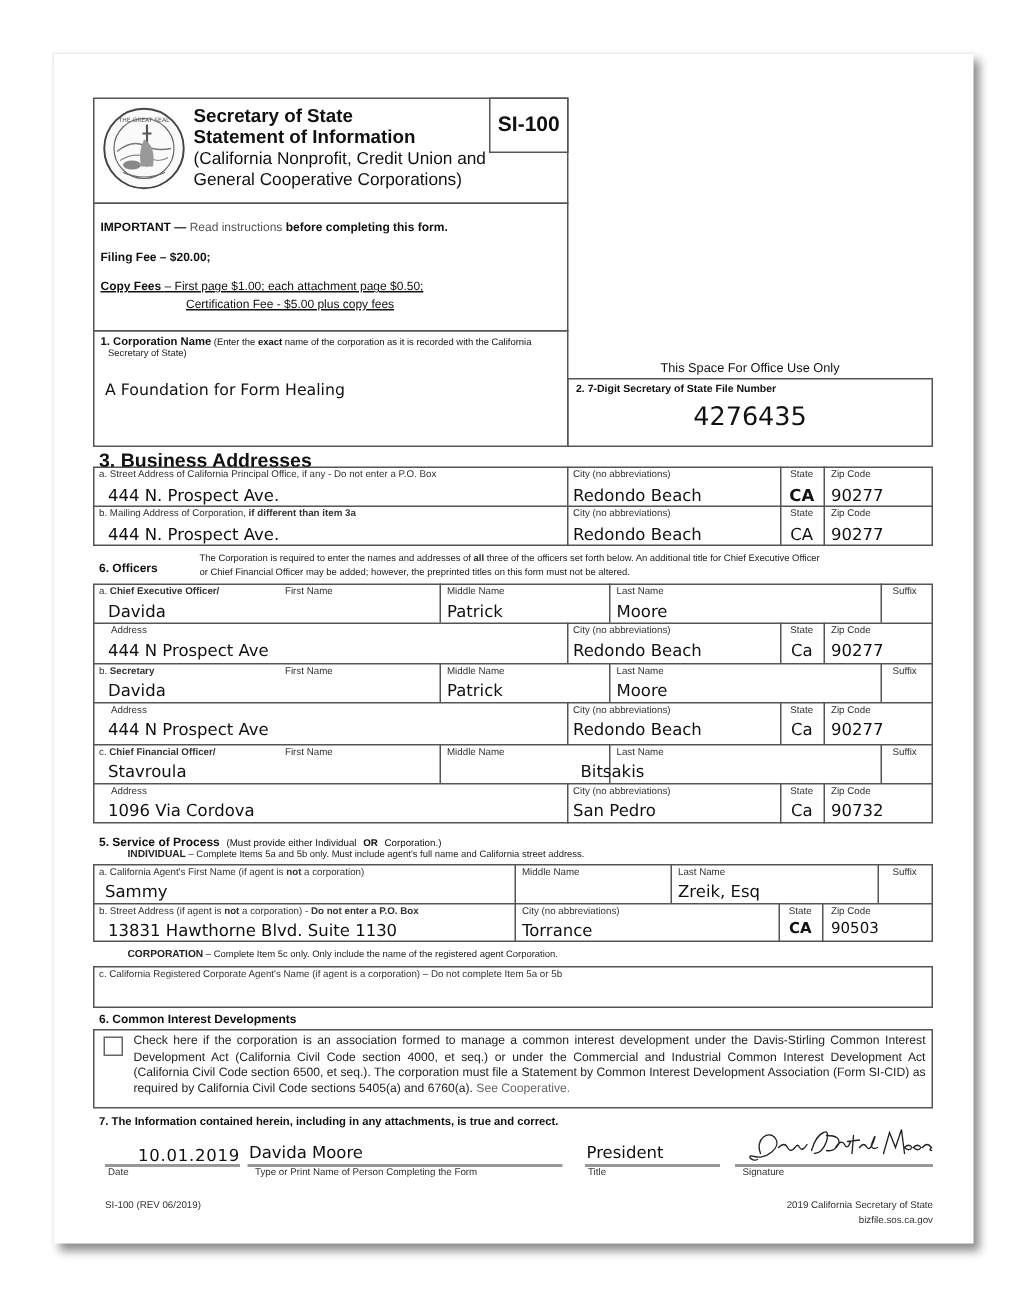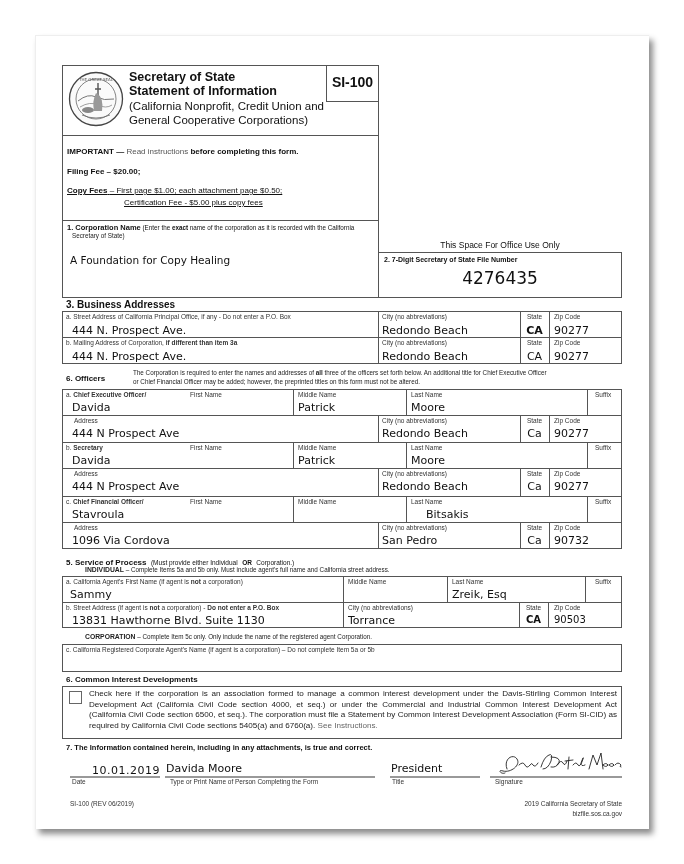--- a/index.html
+++ b/index.html
@@ -57,28 +57,28 @@
 <div class="abs" style="left:124px;top:198px;font-size:8px;text-decoration:underline;">Certification Fee - $5.00 plus copy fees</div>
 
 <div class="box" style="left:62px;top:220px;width:317px;height:78px;"></div>
 <div class="abs" style="left:67px;top:223px;font-size:6.3px;white-space:nowrap;">
   <b style="font-size:7.5px;">1. Corporation Name</b>
   <span>(Enter the</span>
   <b>exact</b>
   <span>name of the corporation as it is  recorded with the California</span>
 </div>
 <div class="note" style="left:72px;top:232px;">Secretary of State)</div>
-<div class="val" style="left:70px;top:254px;font-size:10.5px;">A Foundation for Copy Healing</div>
+<div class="val" style="left:70px;top:254px;font-size:10.5px;">A Foundation for Form Healing</div>
 
 <div class="abs" style="left:378px;top:240px;width:244px;text-align:center;font-size:8.5px;">This Space For Office Use Only</div>
 <div class="box" style="left:378px;top:252px;width:244px;height:46px;"></div>
 <div class="abs" style="left:384px;top:256px;font-size:7px;font-weight:bold;white-space:nowrap;">2.   7-Digit Secretary of State File Number</div>
 <div class="val" style="left:378px;top:268px;width:244px;text-align:center;font-size:17px;">4276435</div>
 
-<div class="sec" style="left:66px;top:299px;font-size:10px;">3.  Business Addresses</div>
+<div class="sec" style="left:66px;top:299px;font-size:13px;">3.  Business Addresses</div>
 <div class="box" style="left:62px;top:311px;width:560px;height:53px;"></div>
 <div class="hline" style="left:62px;top:337px;width:560px;"></div>
 <div class="vline" style="left:378px;top:311px;height:53px;"></div>
 <div class="vline" style="left:520px;top:311px;height:53px;"></div>
 <div class="vline" style="left:549px;top:311px;height:53px;"></div>
 
 <div class="lbl" style="left:66px;top:313px;">a. Street Address of California Principal Office, if any - Do not enter a P.O. Box</div>
 <div class="val" style="left:72px;top:324px;">444 N. Prospect Ave.</div>
 <div class="lbl" style="left:382px;top:313px;">City (no abbreviations)</div>
 <div class="val" style="left:382px;top:324px;">Redondo Beach</div>
@@ -170,21 +170,21 @@
       <div class="vline" style="left:587px;top:496px;height:26px;"></div>
       <div class="vline" style="left:378px;top:522px;height:27px;"></div>
       <div class="vline" style="left:520px;top:522px;height:27px;"></div>
       <div class="vline" style="left:549px;top:522px;height:27px;"></div>
       <div class="lbl" style="left:66px;top:498px;"><span>c.</span> <b>Chief Financial Officer/</b></div>
       <div class="lbl" style="left:190px;top:498px;">First Name</div>
       <div class="val" style="left:72px;top:508px;">Stavroula</div>
       <div class="lbl" style="left:298px;top:498px;">Middle Name</div>
       <div class="val" style="left:298px;top:508px;"></div>
       <div class="lbl" style="left:411px;top:498px;">Last Name</div>
-      <div class="val" style="left:426px;top:508px;text-align:center;">Bitsakis</div>
+      <div class="val" style="left:387px;top:508px;text-align:center;">Bitsakis</div>
       <div class="lbl" style="left:595px;top:498px;">Suffix</div>
       <div class="val" style="left:592px;top:508px;"></div>
       <div class="lbl" style="left:74px;top:524px;">Address</div>
       <div class="val" style="left:72px;top:534px;">1096 Via Cordova</div>
       <div class="lbl" style="left:382px;top:524px;">City (no abbreviations)</div>
       <div class="val" style="left:382px;top:534px;">San Pedro</div>
       <div class="lbl" style="left:520px;top:524px;width:29px;text-align:center;">State</div>
       <div class="val" style="left:520px;top:534px;width:29px;text-align:center;">Ca</div>
       <div class="lbl" style="left:554px;top:524px;">Zip Code</div>
       <div class="val" style="left:554px;top:534px;">90732</div>
@@ -242,21 +242,21 @@
 </div>
 <div class="box" style="left:62px;top:644px;width:560px;height:28px;"></div>
 <div class="lbl" style="left:66px;top:646px;">c. California Registered Corporate Agent's Name (if agent is a corporation) – Do not complete Item 5a or 5b</div>
 <div class="val" style="left:70px;top:656px;"></div>
 
 <div class="sec" style="left:66px;top:675px;">6.  Common Interest Developments</div>
 <div class="box" style="left:62px;top:686px;width:560px;height:53px;"></div>
 <div class="box" style="left:69px;top:691px;width:13px;height:13px;border:1.3px solid #666;"></div>
 <div class="abs" style="left:89px;top:689px;width:528px;font-size:8.1px;line-height:10.5px;text-align:justify;color:#222;">
   <span>Check here if the corporation is an association formed to manage a common interest development under the Davis-Stirling Common Interest Development Act (California Civil Code section 4000, et seq.) or under the Commercial and Industrial Common Interest Development Act (California Civil Code section 6500, et seq.).  The corporation must file a Statement by Common Interest Development Association (Form SI-CID) as required by California Civil Code sections 5405(a) and 6760(a).</span>
-  <span style="color:#666;">See Instructions.</span>
+  <span style="color:#666;">See Cooperative.</span>
 </div>
 
 <div class="sec" style="left:66px;top:743px;font-size:7.5px;">7.  The Information contained herein, including in any attachments, is true and correct.</div>
 
 <div class="val" style="left:70px;top:764px;width:90px;text-align:right;letter-spacing:0.5px;">10.01.2019</div>
 <div class="hline" style="left:70px;top:776px;width:90px;border-color:#999;border-top-width:2px;"></div>
 <div class="lbl" style="left:72px;top:778px;">Date</div>
 
 <div class="val" style="left:166px;top:762px;">Davida Moore</div>
 <div class="hline" style="left:165px;top:776px;width:210px;border-color:#999;border-top-width:2px;"></div>

